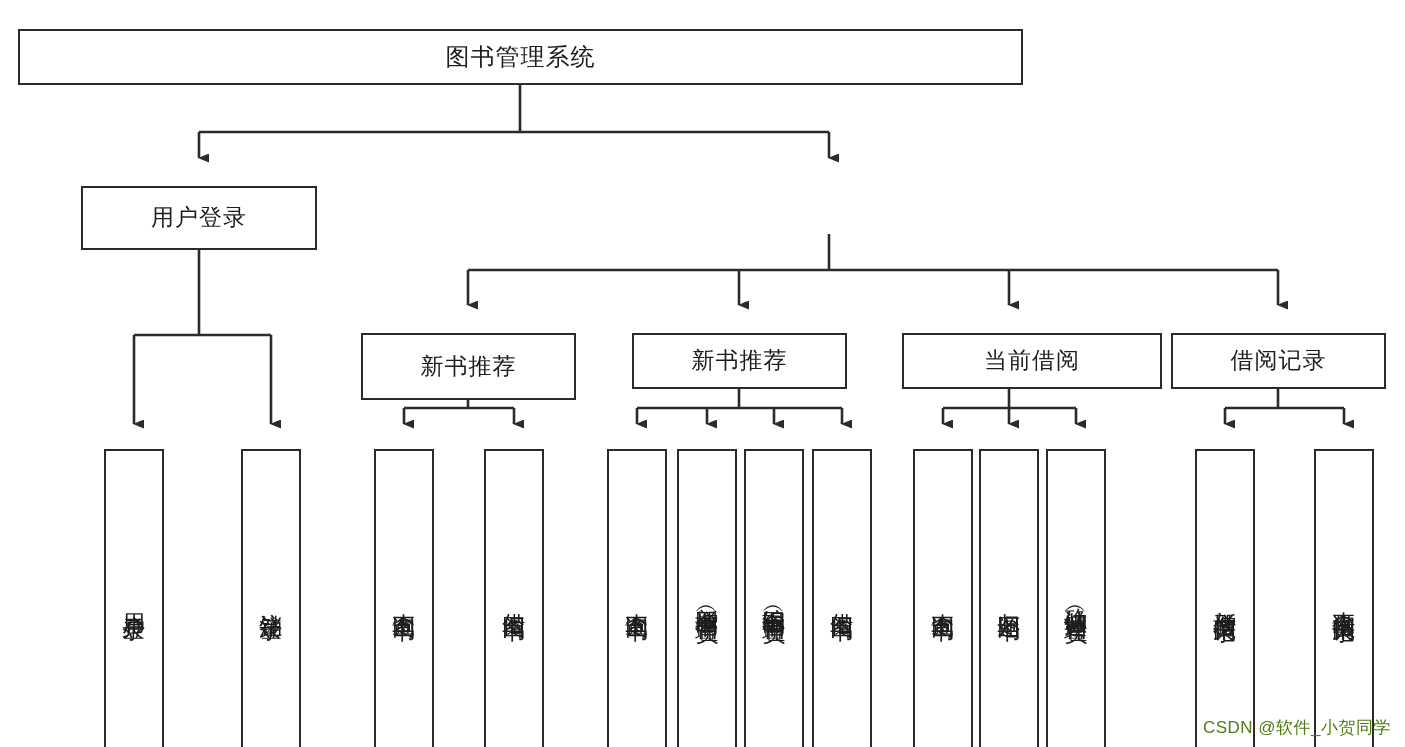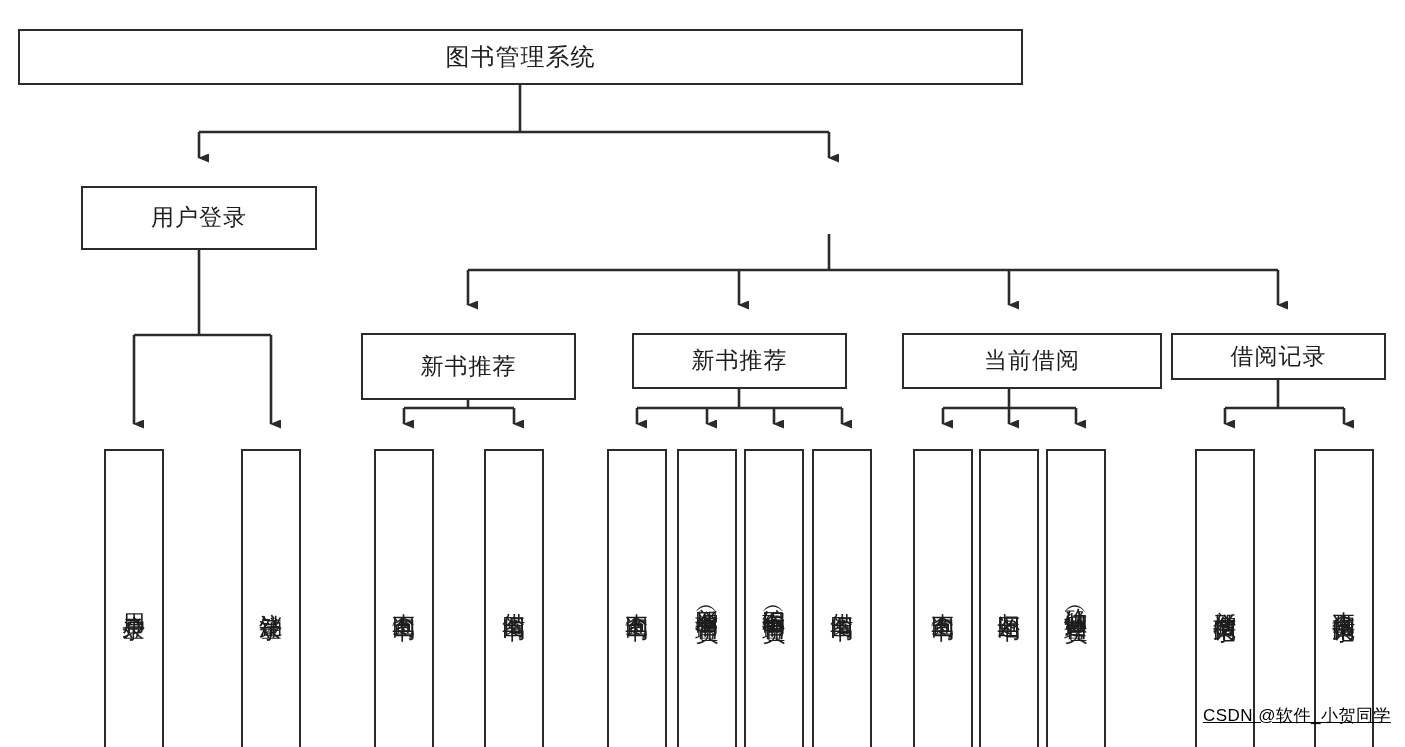--- a/index.html
+++ b/index.html
@@ -50,28 +50,27 @@
     text-orientation:upright;
     font-size:23px;
     line-height:1.32;
     letter-spacing:2px;
     white-space:nowrap;
     max-height:100%;
   }
   .watermark{
     position:absolute;
     right:14px;
-    bottom:20px;
+    bottom:8px;
     font-size:17px;
-    color:#000000;
+    color:#4d7c0f;
     letter-spacing:0.5px;
     z-index:5;
     white-space:nowrap;
     font-family:"Liberation Sans","DejaVu Sans",sans-serif;
-    text-decoration:underline;
   }
 </style>
 </head>
 <body>
 
 <div id="canvas">
 
   <svg id="edges" viewBox="0 0 1405 747" xmlns="http://www.w3.org/2000/svg">
     <defs>
       <marker id="arw" markerWidth="9" markerHeight="11" refX="4.5" refY="10" orient="auto" markerUnits="userSpaceOnUse">
@@ -132,21 +131,21 @@
 
   <div class="node" style="left:361px; top:317px; width:215px; height:67px;">
     <span class="lbl">新书推荐</span>
   </div>
   <div class="node" style="left:632px; top:317px; width:215px; height:56px;">
     <span class="lbl">新书推荐</span>
   </div>
   <div class="node" style="left:902px; top:317px; width:260px; height:56px;">
     <span class="lbl">当前借阅</span>
   </div>
-  <div class="node" style="left:1171px; top:317px; width:215px; height:47px;">
+  <div class="node" style="left:1171px; top:317px; width:215px; height:56px;">
     <span class="lbl">借阅记录</span>
   </div>
 
   <div class="node leaf" style="left:104px; top:433px; width:60px; height:300px;">
     <span class="lbl">用户登录</span>
   </div>
   <div class="node leaf" style="left:241px; top:433px; width:60px; height:300px;">
     <span class="lbl">注销登录</span>
   </div>
 

